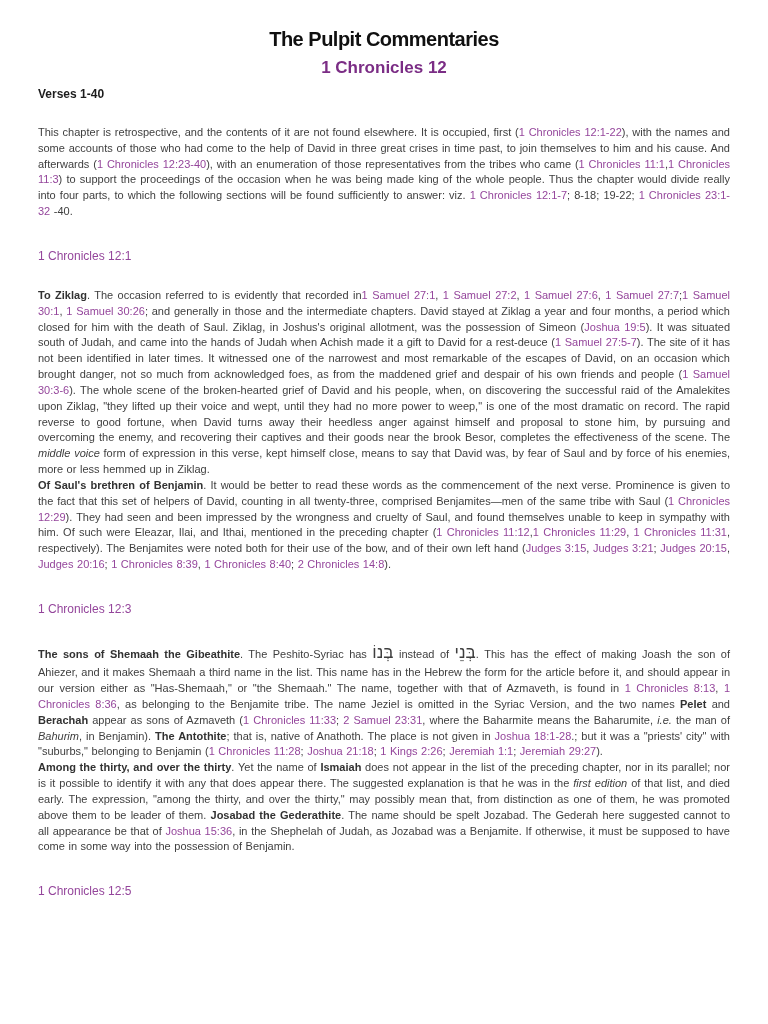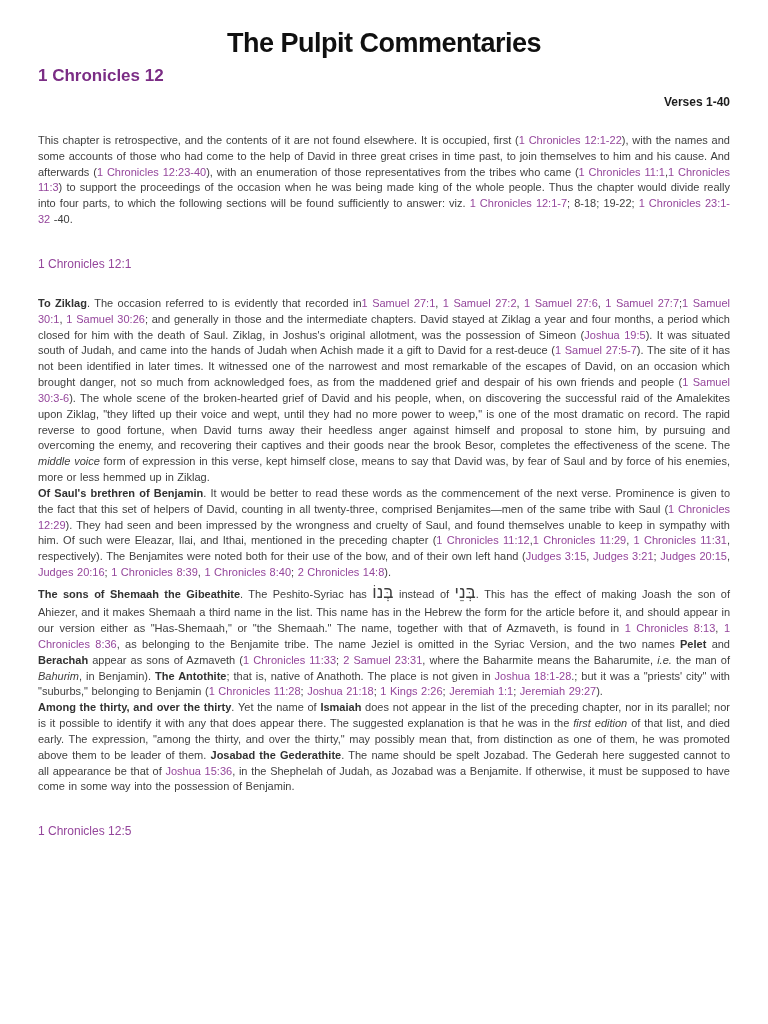--- a/index.html
+++ b/index.html
@@ -7,33 +7,34 @@
   body {
     width: 768px;
     min-height: 1024px;
     margin: 0 auto;
     font-family: "Liberation Sans", sans-serif;
     color: #3e3e3e;
   }
   .page { padding: 28px 38px 40px 38px; }
   .doc-title {
     text-align: center;
-    font-size: 27px;
+    font-size: 20px;
     font-weight: bold;
     color: #101010;
     letter-spacing: -0.5px;
   }
   .doc-subtitle {
+    text-align: center;
     font-size: 17px;
     font-weight: bold;
     color: var(--subtitle-color, #7b2d85);
     margin-top: 7px;
   }
   .doc-verses {
-    text-align: right;
+    text-align: left;
     font-size: 12px;
     font-weight: bold;
     color: #1c1c1c;
     margin-top: 9px;
   }
   .content { margin-top: 24px; }
   .body-para {
     font-size: 11px;
     line-height: 1.44;
     text-align: justify;
@@ -56,17 +57,18 @@
 
 <div class="page">
   <h1 class="doc-title">The Pulpit Commentaries</h1>
   <h2 class="doc-subtitle">1 Chronicles 12</h2>
   <div class="doc-verses">Verses 1-40</div>
   <div class="content">
       <p class="body-para"><span>This chapter is retrospective, and the contents of it are not found elsewhere. It is occupied, first (</span><span class="run-l">1 Chronicles 12:1-22</span><span>), with the names and some accounts of those who had come to the help of David in three great crises in time past, to join themselves to him and his cause. And afterwards (</span><span class="run-l">1 Chronicles 12:23-40</span><span>), with an enumeration of those representatives from the tribes who came (</span><span class="run-l">1 Chronicles 11:1</span><span>,</span><span class="run-l">1 Chronicles 11:3</span><span>) to support the proceedings of the occasion when he was being made king of the whole people. Thus the chapter would divide really into four parts, to which the following sections will be found sufficiently to answer: viz. </span><span class="run-l">1 Chronicles 12:1-7</span><span>; 8-18; 19-22; </span><span class="run-l">1 Chronicles 23:1-32</span><span> -40.</span></p>
       <div class="sec-heading">1 Chronicles 12:1</div>
       <p class="body-para"><span class="run-b">To Ziklag</span><span>. The occasion referred to is evidently that recorded in</span><span class="run-l">1 Samuel 27:1</span><span>, </span><span class="run-l">1 Samuel 27:2</span><span>, </span><span class="run-l">1 Samuel 27:6</span><span>, </span><span class="run-l">1 Samuel 27:7</span><span>;</span><span class="run-l">1 Samuel 30:1</span><span>, </span><span class="run-l">1 Samuel 30:26</span><span>; and generally in those and the intermediate chapters. David stayed at Ziklag a year and four months, a period which closed for him with the death of Saul. Ziklag, in Joshus's original allotment, was the possession of Simeon (</span><span class="run-l">Joshua 19:5</span><span>). It was situated south of Judah, and came into the hands of Judah when Achish made it a gift to David for a rest-deuce (</span><span class="run-l">1 Samuel 27:5-7</span><span>). The site of it has not been identified in later times. It witnessed one of the narrowest and most remarkable of the escapes of David, on an occasion which brought danger, not so much from acknowledged foes, as from the maddened grief and despair of his own friends and people (</span><span class="run-l">1 Samuel 30:3-6</span><span>). The whole scene of the broken-hearted grief of David and his people, when, on discovering the successful raid of the Amalekites upon Ziklag, "they lifted up their voice and wept, until they had no more power to weep," is one of the most dramatic on record. The rapid reverse to good fortune, when David turns away their heedless anger against himself and proposal to stone him, by pursuing and overcoming the enemy, and recovering their captives and their goods near the brook Besor, completes the effectiveness of the scene. The </span><span class="run-i">middle voice</span><span> form of expression in this verse, kept himself close, means to say that David was, by fear of Saul and by force of his enemies, more or less hemmed up in Ziklag.</span></p>
       <p class="body-para"><span class="run-b">Of Saul's brethren of Benjamin</span><span>. It would be better to read these words as the commencement of the next verse. Prominence is given to the fact that this set of helpers of David, counting in all twenty-three, comprised Benjamites—men of the same tribe with Saul (</span><span class="run-l">1 Chronicles 12:29</span><span>). They had seen and been impressed by the wrongness and cruelty of Saul, and found themselves unable to keep in sympathy with him. Of such were Eleazar, Ilai, and Ithai, mentioned in the preceding chapter (</span><span class="run-l">1 Chronicles 11:12</span><span>,</span><span class="run-l">1 Chronicles 11:29</span><span>, </span><span class="run-l">1 Chronicles 11:31</span><span>, respectively). The Benjamites were noted both for their use of the bow, and of their own left hand (</span><span class="run-l">Judges 3:15</span><span>, </span><span class="run-l">Judges 3:21</span><span>; </span><span class="run-l">Judges 20:15</span><span>, </span><span class="run-l">Judges 20:16</span><span>; </span><span class="run-l">1 Chronicles 8:39</span><span>, </span><span class="run-l">1 Chronicles 8:40</span><span>; </span><span class="run-l">2 Chronicles 14:8</span><span>).</span></p>
+      <div class="sec-heading">1 Chronicles 12:3</div>
       <p class="body-para"><span class="run-b">The sons of Shemaah the Gibeathite</span><span>. The Peshito-Syriac has </span><span class="run-h">בְּנוֹ</span><span> instead of </span><span class="run-h">בְּנֵי</span><span>. This has the effect of making Joash the son of Ahiezer, and it makes Shemaah a third name in the list. This name has in the Hebrew the form for the article before it, and should appear in our version either as "Has-Shemaah," or "the Shemaah." The name, together with that of Azmaveth, is found in </span><span class="run-l">1 Chronicles 8:13</span><span>, </span><span class="run-l">1 Chronicles 8:36</span><span>, as belonging to the Benjamite tribe. The name Jeziel is omitted in the Syriac Version, and the two names </span><span class="run-b">Pelet</span><span> and </span><span class="run-b">Berachah</span><span> appear as sons of Azmaveth (</span><span class="run-l">1 Chronicles 11:33</span><span>; </span><span class="run-l">2 Samuel 23:31</span><span>, where the Baharmite means the Baharumite, </span><span class="run-i">i.e.</span><span> the man of </span><span class="run-i">Bahurim</span><span>, in Benjamin). </span><span class="run-b">The Antothite</span><span>; that is, native of Anathoth. The place is not given in </span><span class="run-l">Joshua 18:1-28</span><span>.; but it was a "priests' city" with "suburbs," belonging to Benjamin (</span><span class="run-l">1 Chronicles 11:28</span><span>; </span><span class="run-l">Joshua 21:18</span><span>; </span><span class="run-l">1 Kings 2:26</span><span>; </span><span class="run-l">Jeremiah 1:1</span><span>; </span><span class="run-l">Jeremiah 29:27</span><span>).</span></p>
       <p class="body-para"><span class="run-b">Among the thirty, and over the thirty</span><span>. Yet the name of </span><span class="run-b">Ismaiah</span><span> does not appear in the list of the preceding chapter, nor in its parallel; nor is it possible to identify it with any that does appear there. The suggested explanation is that he was in the </span><span class="run-i">first edition</span><span> of that list, and died early. The expression, "among the thirty, and over the thirty," may possibly mean that, from distinction as one of them, he was promoted above them to be leader of them. </span><span class="run-b">Josabad the Gederathite</span><span>. The name should be spelt Jozabad. The Gederah here suggested cannot to all appearance be that of </span><span class="run-l">Joshua 15:36</span><span>, in the Shephelah of Judah, as Jozabad was a Benjamite. If otherwise, it must be supposed to have come in some way into the possession of Benjamin.</span></p>
       <div class="sec-heading">1 Chronicles 12:5</div>
     </div>
 </div>
 
 </body></html>

